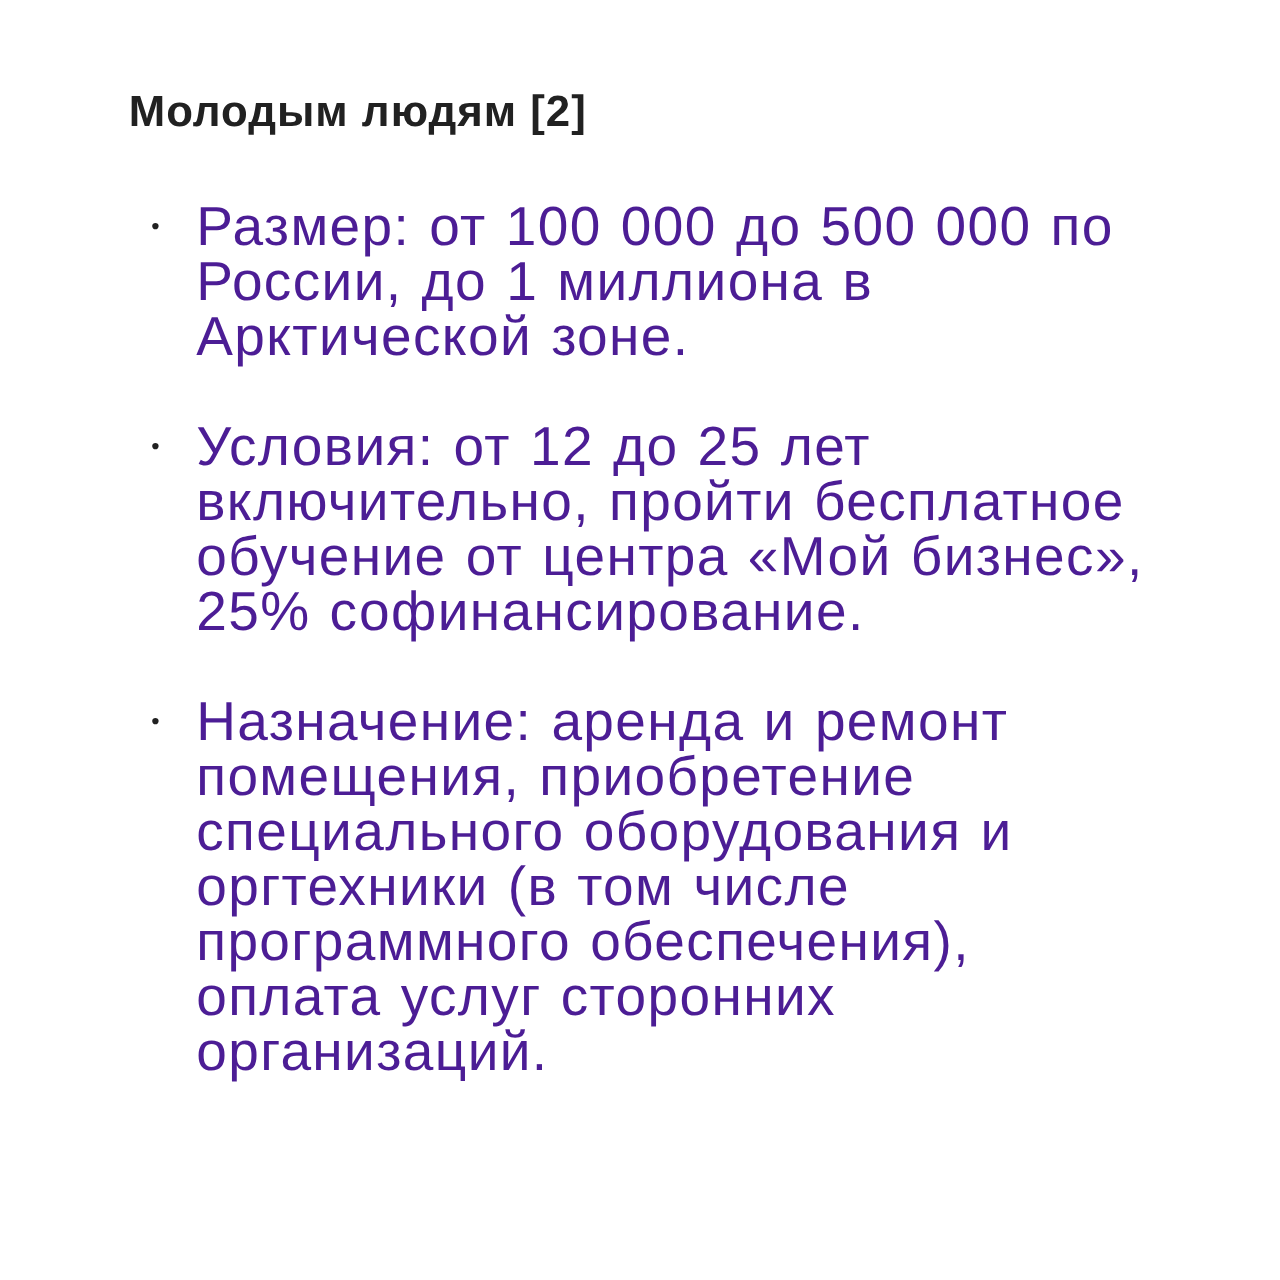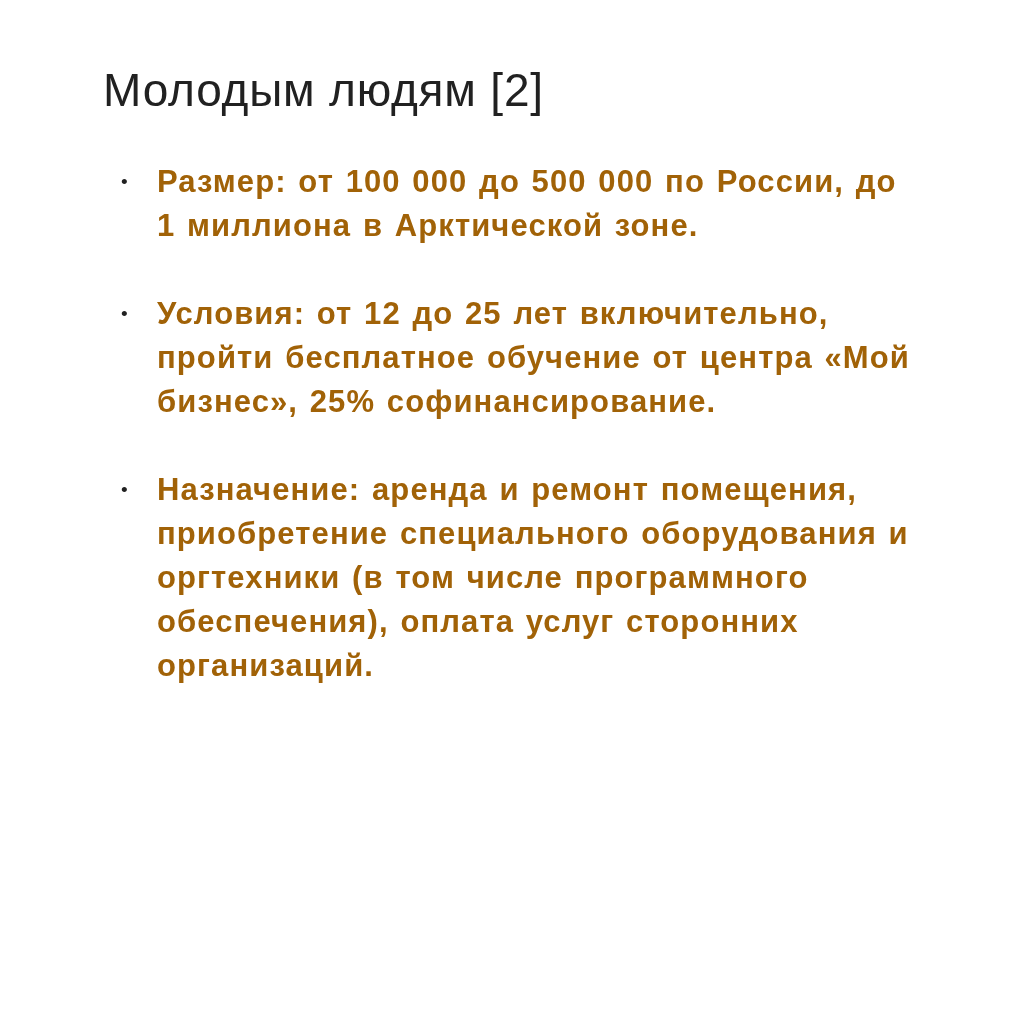--- a/index.html
+++ b/index.html
@@ -14,22 +14,22 @@
     overflow: hidden;
   }
   .slide {
     box-sizing: border-box;
     width: 1024px;
     height: 1024px;
     padding: 68px 100px 0 103px;
   }
   .slide-title {
     margin: 0 0 48px 0;
-    font-size: 46px;
-    font-weight: 400;
+    font-size: 35px;
+    font-weight: 700;
     line-height: 44px;
     letter-spacing: 0.8px;
     color: #212121;
   }
   .bullet-list {
     list-style: none;
     margin: 0;
     padding: 0;
   }
   .bullet-item {
@@ -42,26 +42,26 @@
     box-sizing: border-box;
     padding-left: 18px;
     font-size: 19px;
     line-height: 44px;
     color: #212121;
     user-select: none;
   }
   .bullet-text {
     flex: 0 1 auto;
     max-width: 772px;
-    font-size: 31px;
-    font-weight: 700;
+    font-size: 44px;
+    font-weight: 400;
     line-height: 44px;
     letter-spacing: 1.1px;
     word-spacing: 2px;
-    color: #a16207;
+    color: #4c1d95;
   }
 </style>
 </head>
 <body>
 
 <div class="slide">
   <h1 class="slide-title">Молодым людям [2]</h1>
 
   <ul class="bullet-list">
     <li class="bullet-item">

